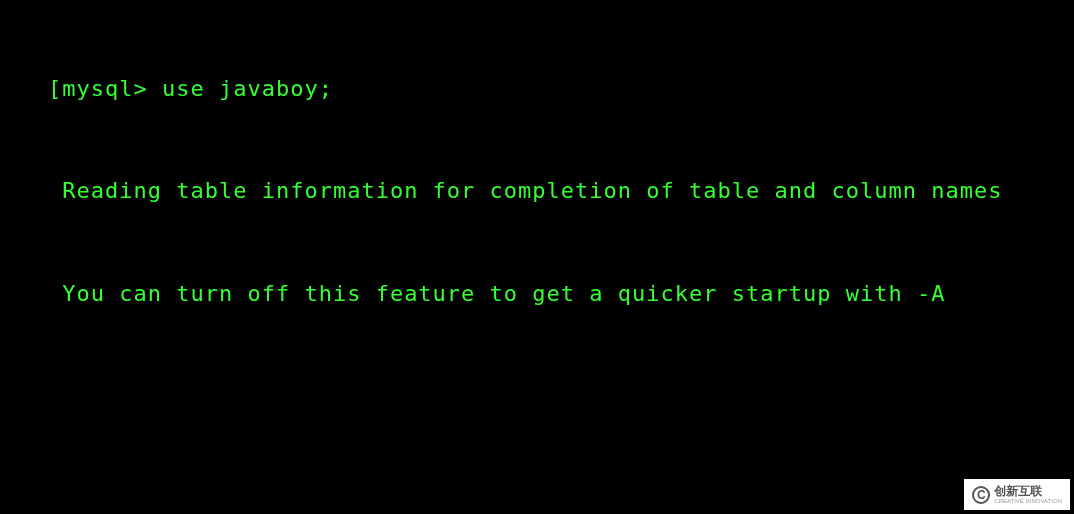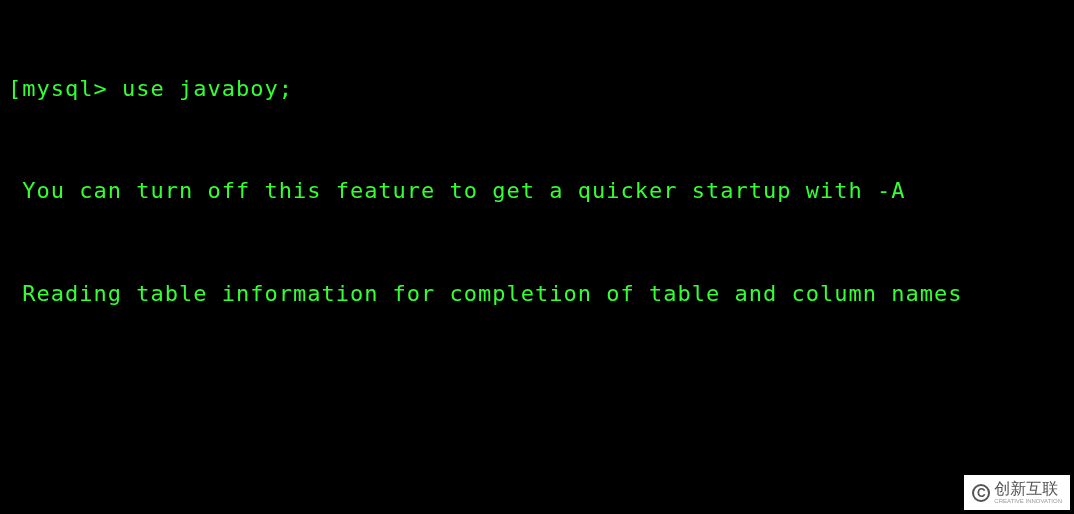--- a/index.html
+++ b/index.html
@@ -18,20 +18,21 @@
       height: 514px;
       position: relative;
       overflow: hidden;
       letter-spacing: 1px;
     }
     .terminal-output {
       white-space: pre;
     }
     .line {
       display: block;
+      margin-left: 40px;
     }
     .watermark {
       position: absolute;
       bottom: 4px;
       right: 4px;
       background: #ffffff;
       color: #555555;
       font-family: Arial, sans-serif;
       font-size: 11px;
       padding: 6px 8px;
@@ -52,35 +53,35 @@
       font-weight: bold;
       font-size: 12px;
       color: #555555;
     }
     .watermark-text {
       display: flex;
       flex-direction: column;
       gap: 1px;
     }
     .watermark-cn {
-      font-size: 16px;
-      font-weight: normal;
+      font-size: 12px;
+      font-weight: bold;
     }
     .watermark-en {
       font-size: 6px;
       color: #999;
     }
   </style>
 </head>
 <body>
 
 <div class="terminal-output">
   <span class="line">[mysql&gt; use javaboy;</span>
+  <span class="line"> Reading table information for completion of table and column names</span>
   <span class="line"> You can turn off this feature to get a quicker startup with -A</span>
-  <span class="line"> Reading table information for completion of table and column names</span>
   <span class="line"></span>
   
   
   
   
   
   
   
   
   <span class="line"></span>

